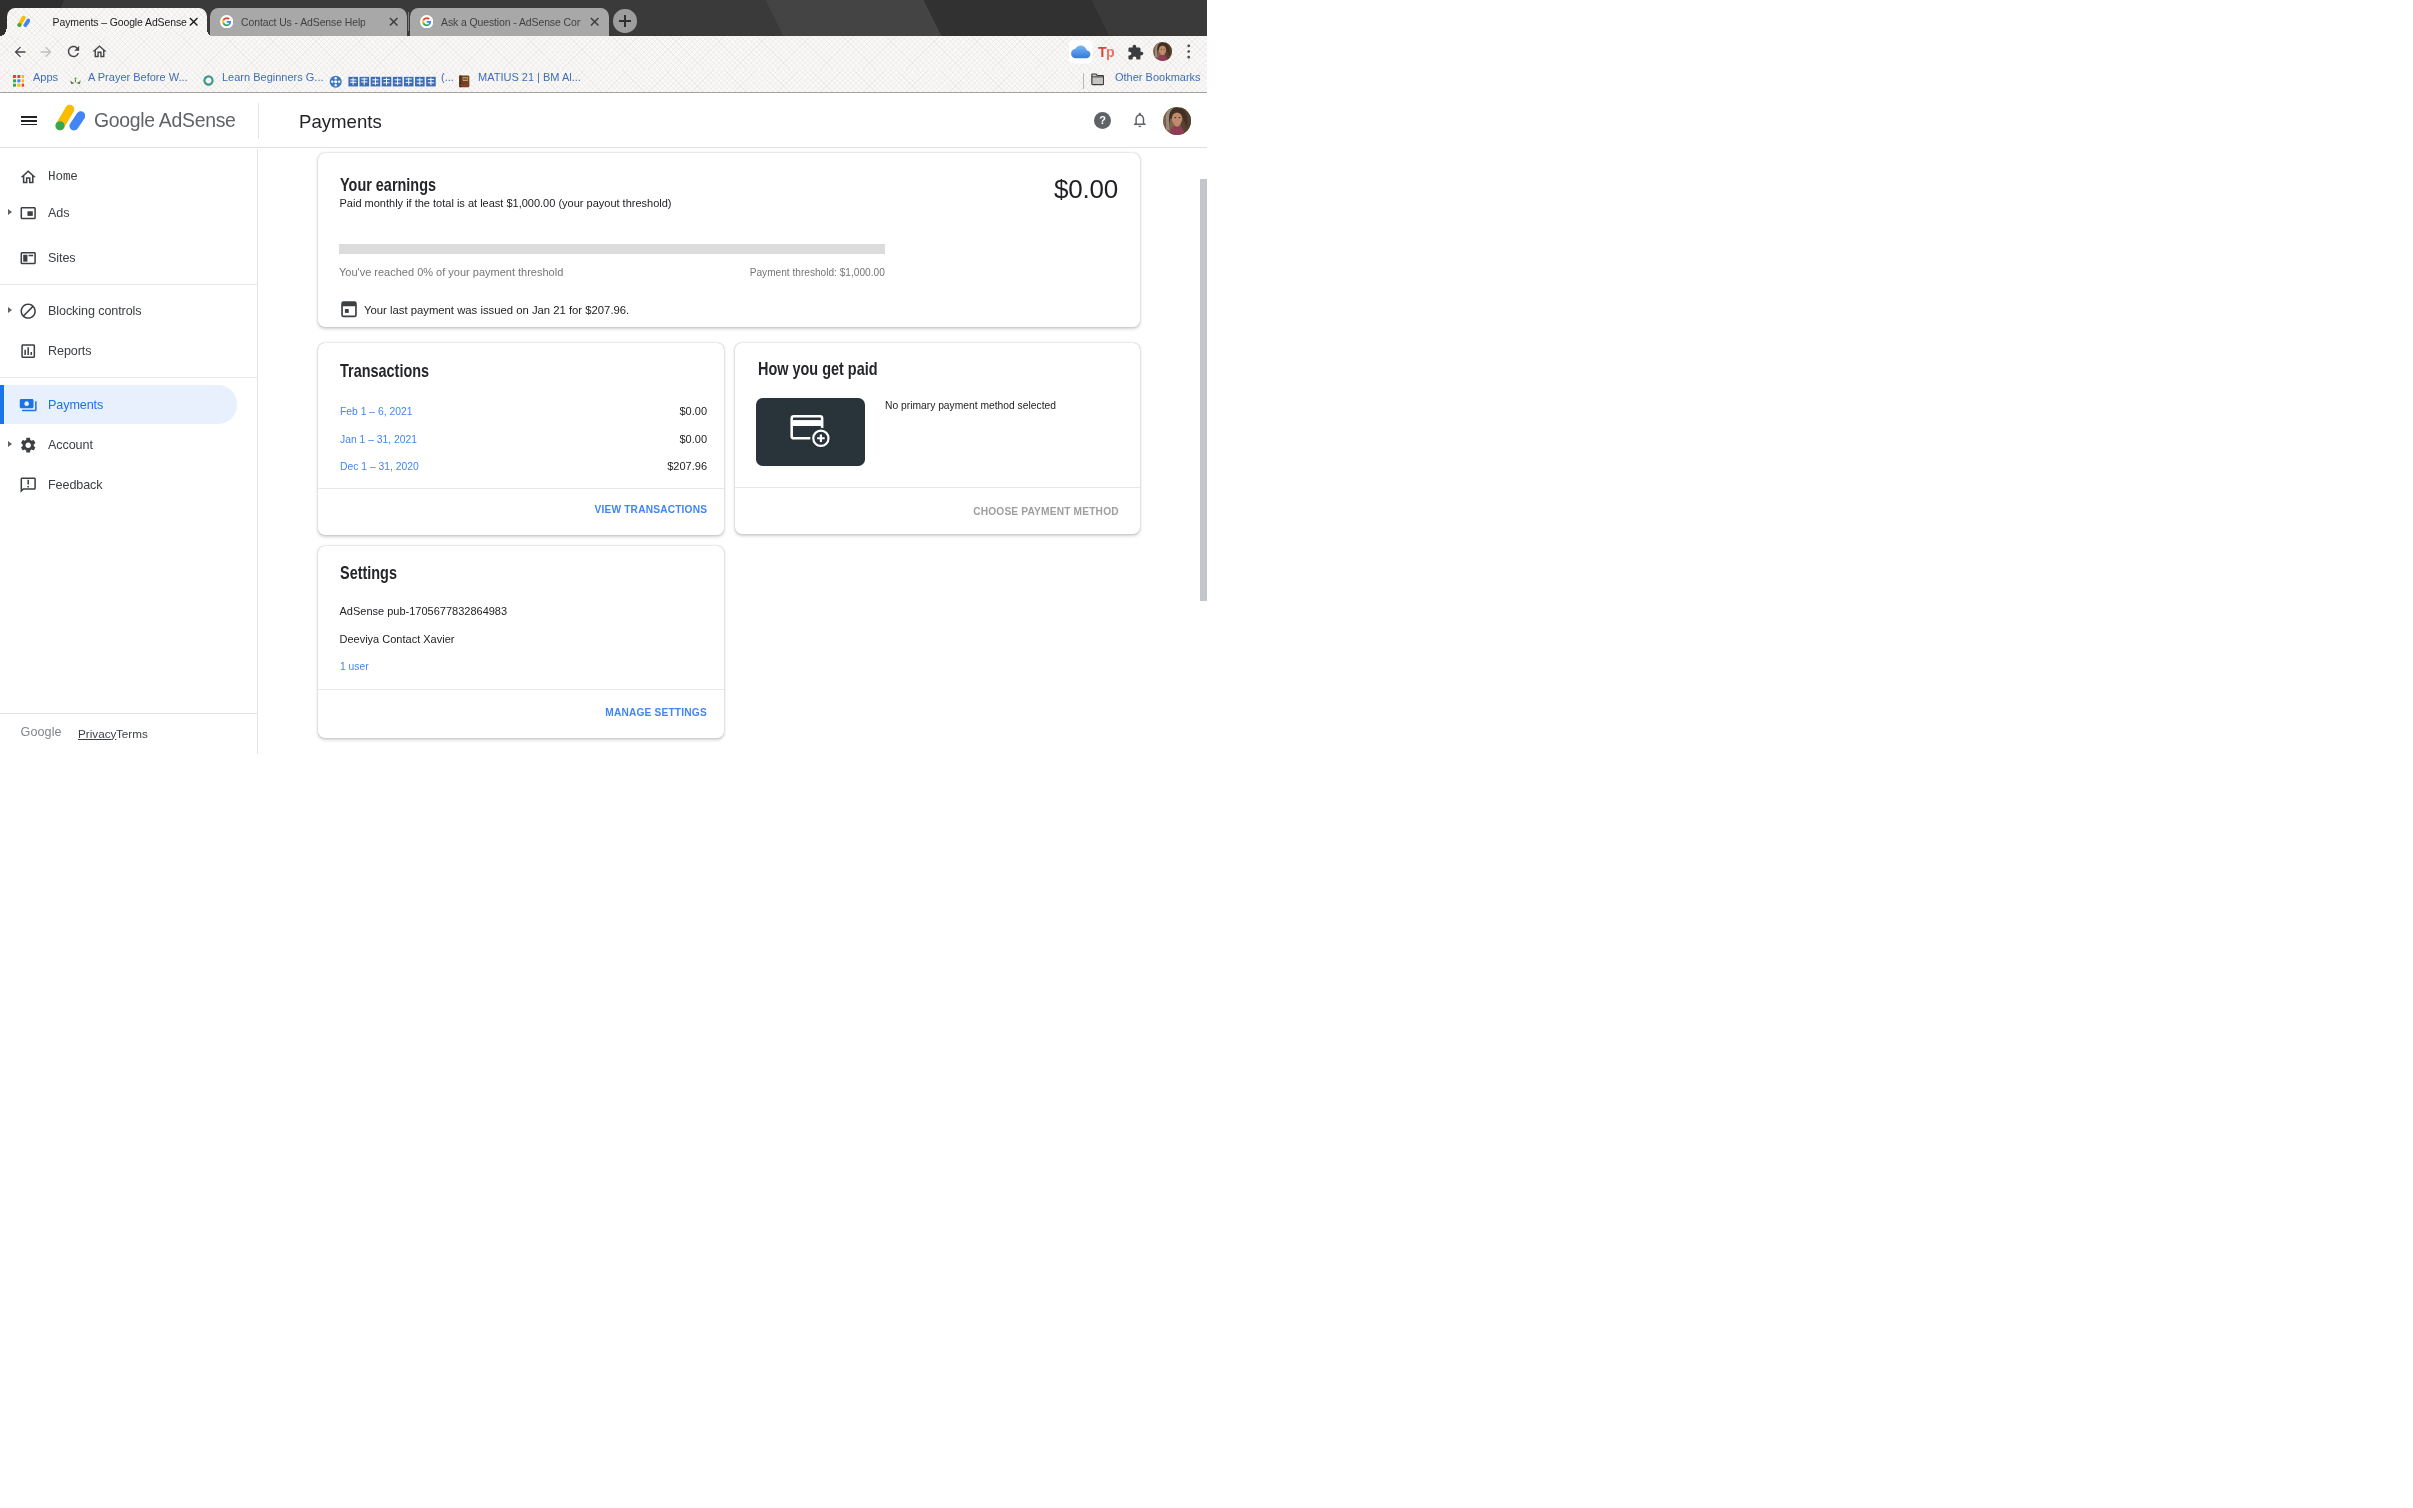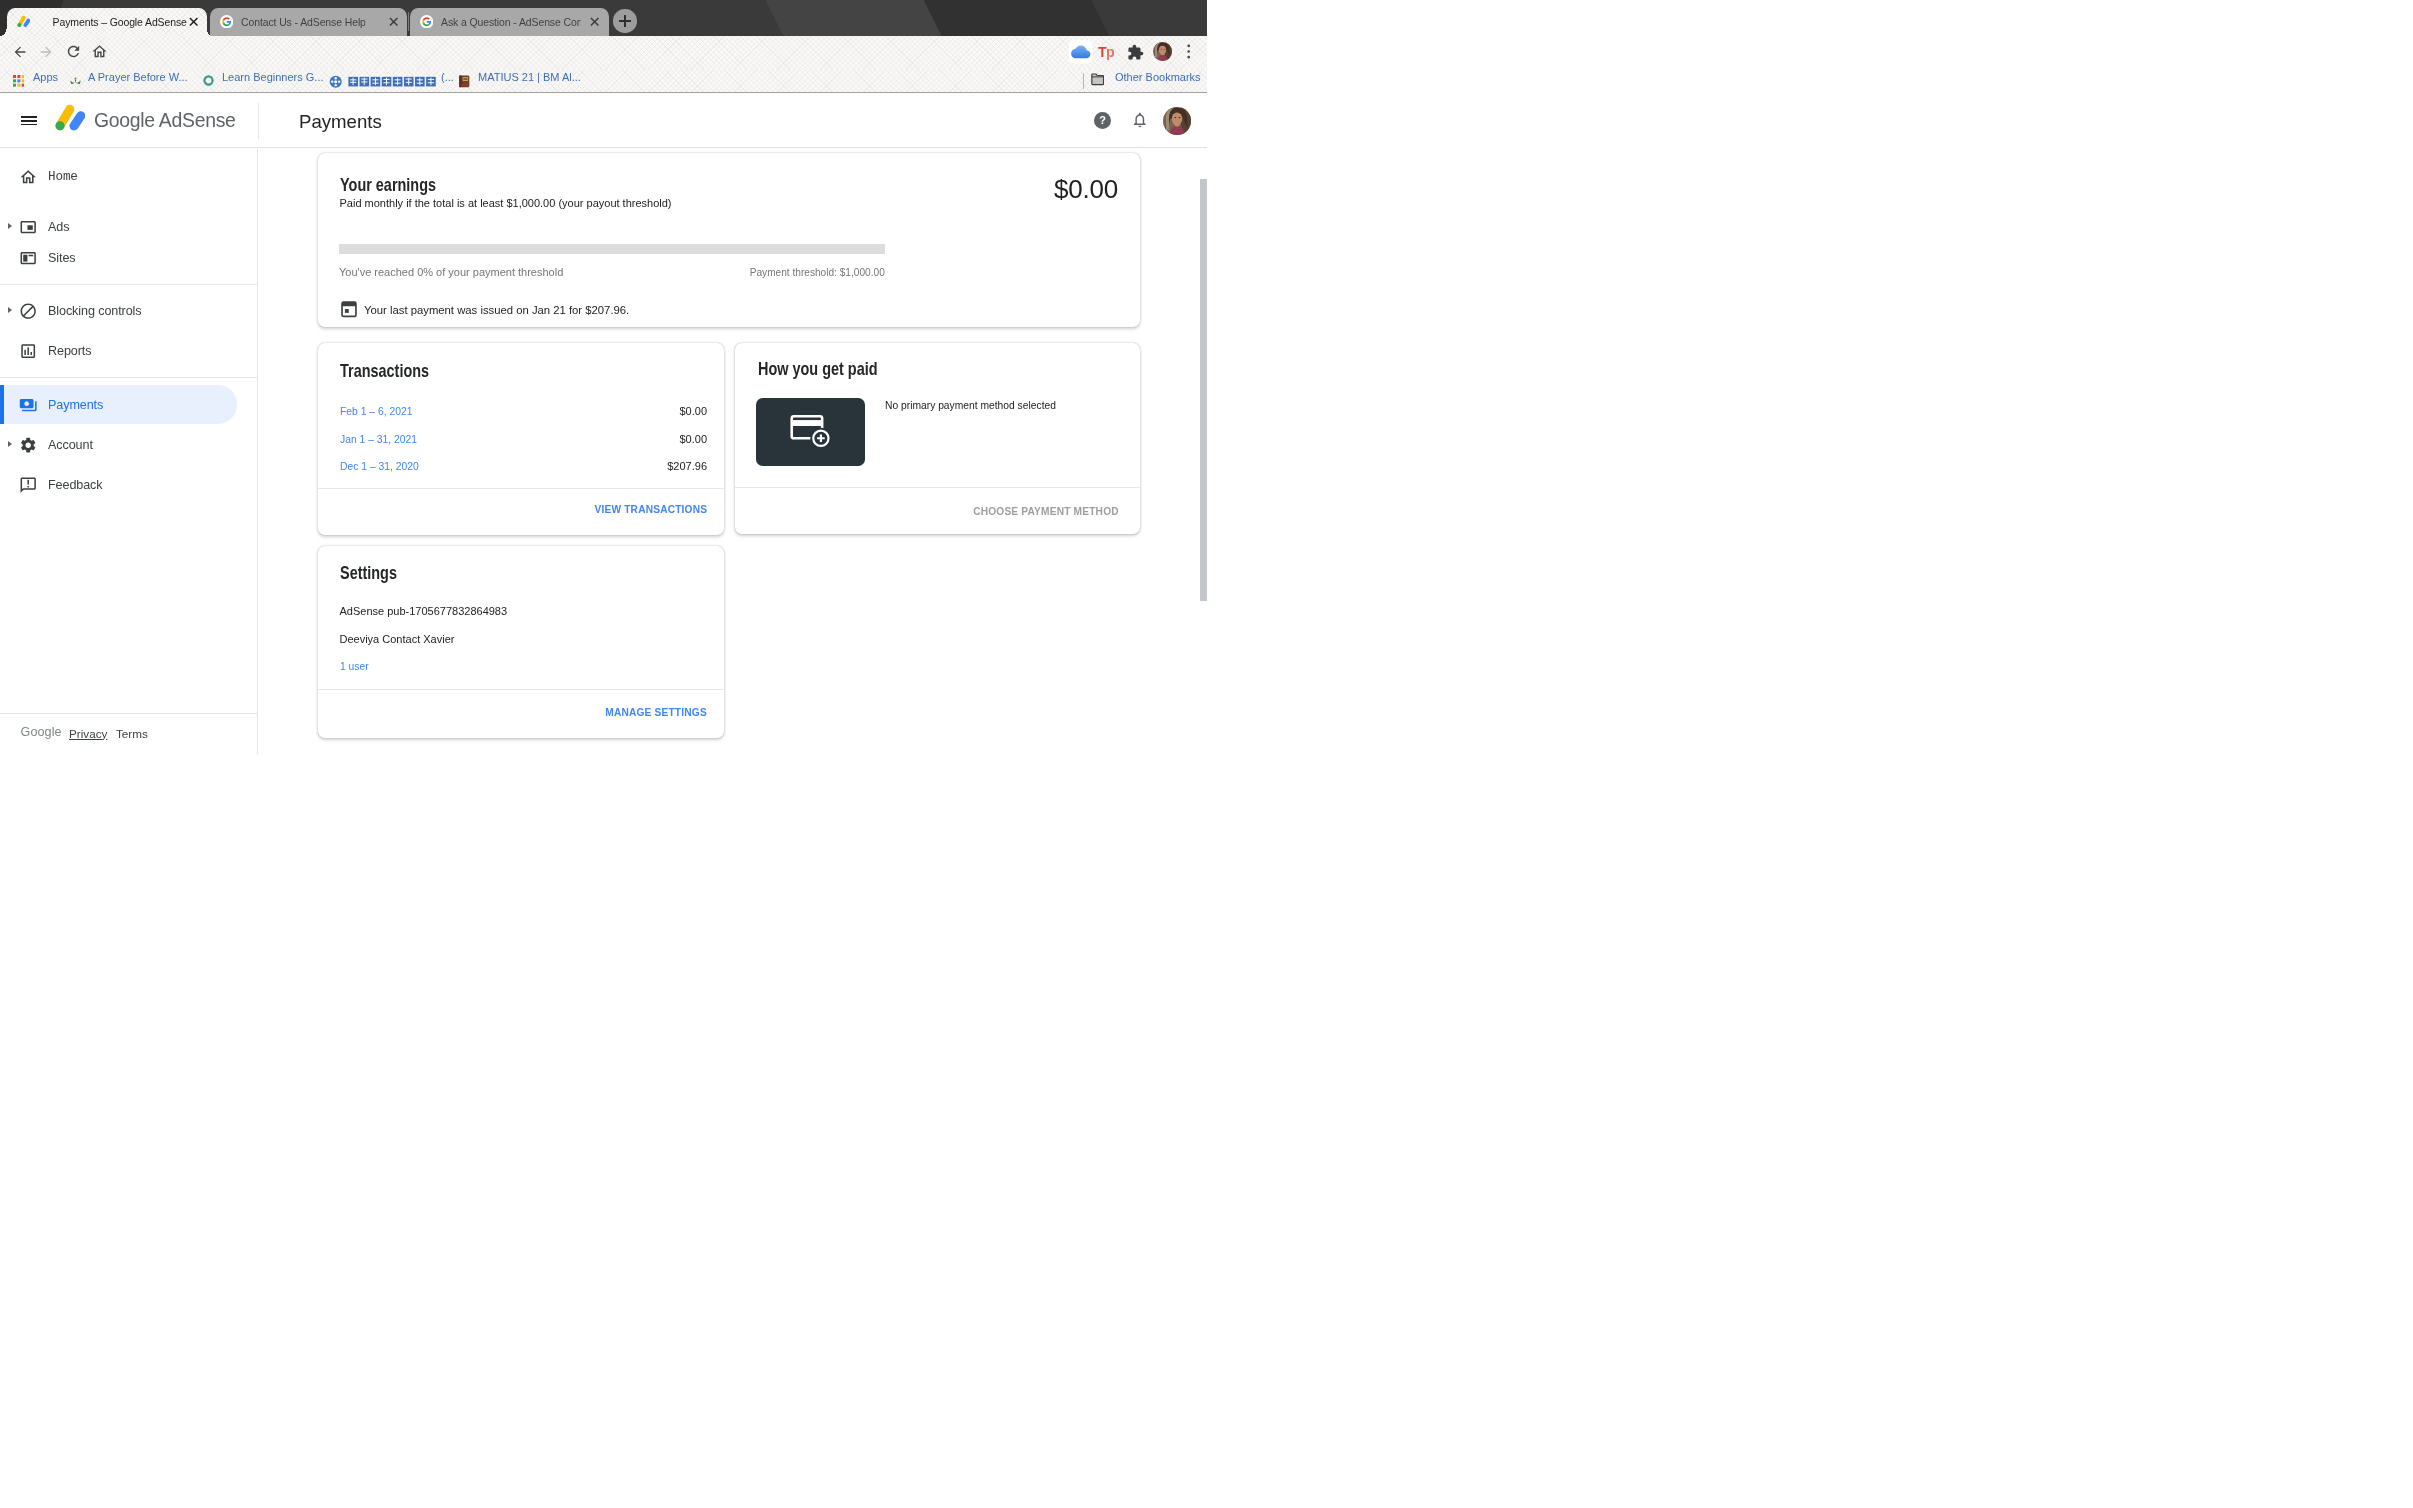--- a/index.html
+++ b/index.html
@@ -321,21 +321,21 @@
 
 <div class="abs sidebar">
   <div class="pill"></div>
   <div class="pillbar"></div>
   <div class="navrow" style="top:8.4px;font-family:Liberation Mono, monospace;">
       <span class="ic"><svg width="18.4" height="18.4" viewBox="0 0 24 24">
           <path fill="#3c4043" d="M12 5.69l5 4.5V18h-2v-6H9v6H7v-7.81l5-4.5M12 3L2 12h3v8h6v-6h2v6h6v-8h3L12 3z"></path>
         </svg></span>
       <span class="lbl">Home</span>
     </div>
-  <div class="navrow" style="top:58px;padding-left:40px;">
+  <div class="navrow" style="top:44px;padding-left:40px;">
       <span class="caret"></span>
       <span class="ic"><svg width="18.4" height="18.4" viewBox="0 0 24 24">
           <path fill="#3c4043" d="M20 4H4c-1.1 0-2 .9-2 2v12c0 1.1.9 2 2 2h16c1.1 0 2-.9 2-2V6c0-1.1-.9-2-2-2zm0 14H4V6h16v12z"></path>
           <rect x="11" y="9.5" width="7" height="6" fill="#3c4043"></rect>
         </svg></span>
       <span class="lbl">Ads</span>
     </div>
   <div class="navrow" style="top:89px;">
       <span class="ic"><svg width="18.4" height="18.4" viewBox="0 0 24 24">
           <path fill="#3c4043" d="M20 4H4c-1.1 0-2 .9-2 2v12c0 1.1.9 2 2 2h16c1.1 0 2-.9 2-2V6c0-1.1-.9-2-2-2zm0 14H4V6h16v12z"></path>
@@ -374,21 +374,21 @@
     </div>
   <div class="navrow" style="top:316px;">
       <span class="ic"><svg width="18.4" height="18.4" viewBox="0 0 24 24">
           <path fill="#3c4043" d="M20 2H4c-1.1 0-1.99.9-1.99 2L2 22l4-4h14c1.1 0 2-.9 2-2V4c0-1.1-.9-2-2-2zm0 14H5.17L4 17.17V4h16v12z"></path>
           <path fill="#3c4043" d="M11 5h2v6h-2zm0 8h2v2h-2z"></path>
         </svg></span>
       <span class="lbl">Feedback</span>
     </div>
   <div class="sidefoot">
     <span style="position:absolute; left:20.5px; top:11px; font-size:12.6px; color:#80868b; letter-spacing:0.1px;">Google</span>
-    <span style="position:absolute; left:69px; top:12.6px; font-size:11.7px; color:#3c4043; text-decoration:underline;">Privacy</span>
+    <span style="position:absolute; left:78px; top:12.6px; font-size:11.7px; color:#3c4043; text-decoration:underline;">Privacy</span>
     <span style="position:absolute; left:116px; top:12.6px; font-size:11.7px; color:#3c4043; ">Terms</span>
   </div>
 </div>
 
 <div class="card" style="left:318px; top:153px; width:822px; height:174px;">
   <div class="ctitle" style="left:21.5px; top:20.5px;">Your earnings</div>
   <div class="btxt" style="left:21.5px; top:44px;">Paid monthly if the total is at least $1,000.00 (your payout threshold)</div>
   <div style="position:absolute; right:22px; top:22.6px; font-size:26px; line-height:26px; color:#202124; letter-spacing:-0.2px;">$0.00</div>
   <div style="position:absolute; left:21px; top:91px; width:546px; height:9.6px; background:#dcdcdc;"></div>
   <div class="gtxt" style="left:21px; top:113px;">You've reached 0% of your payment threshold</div>

